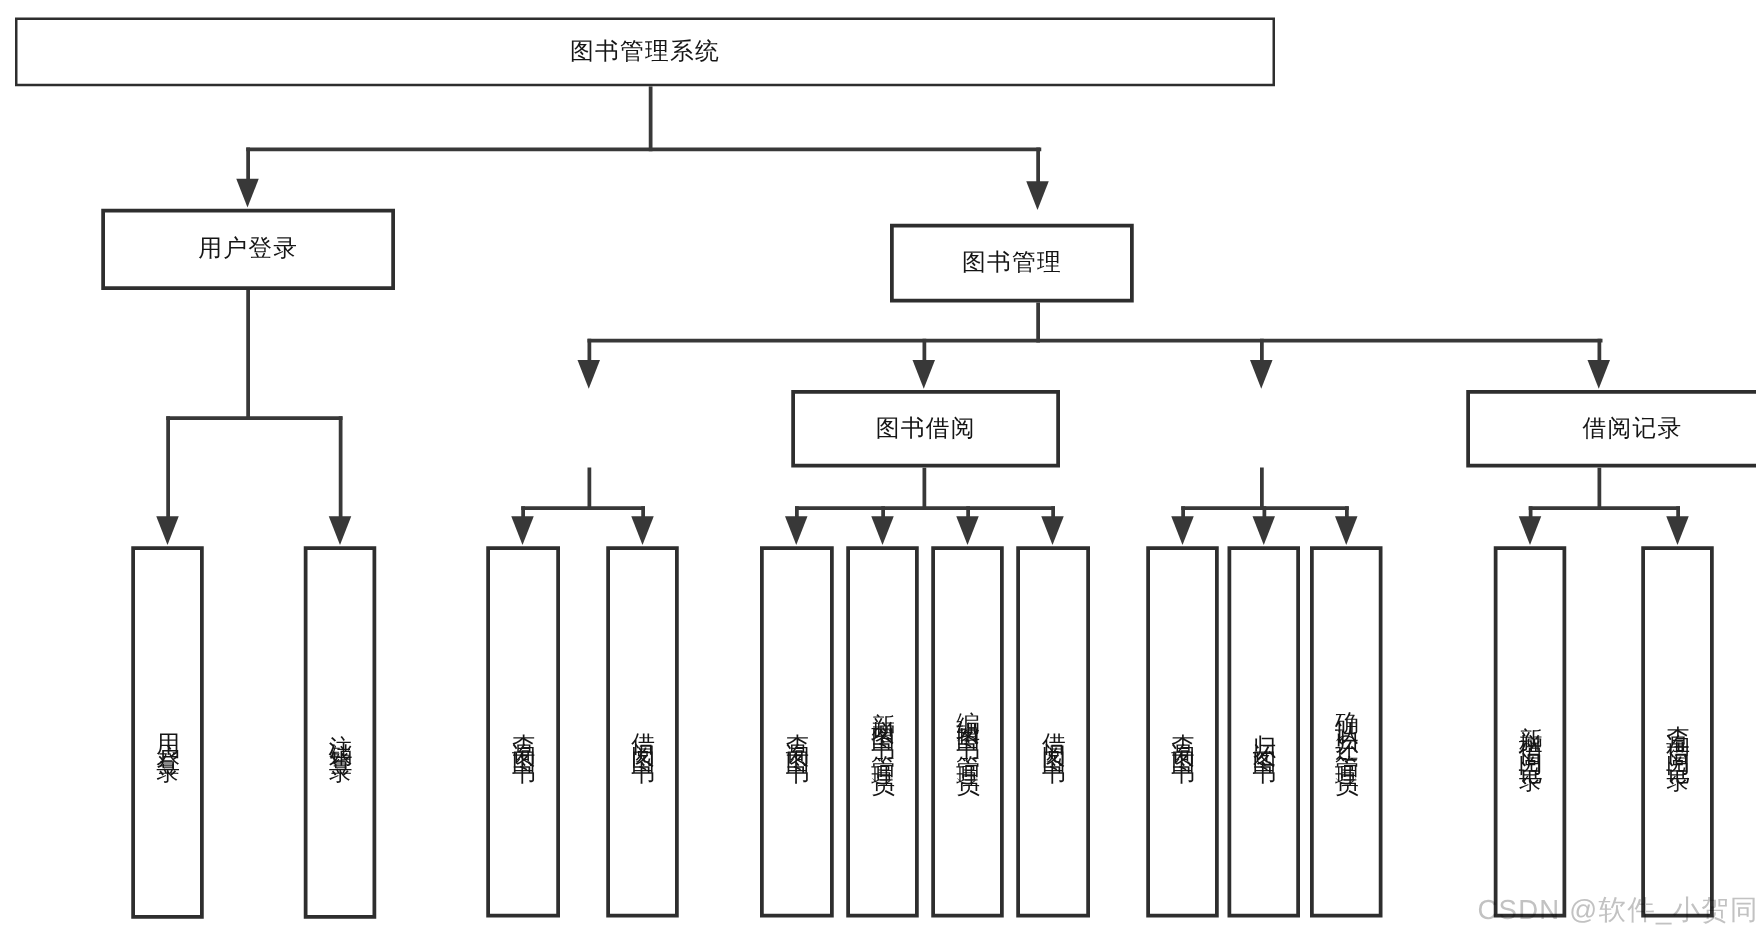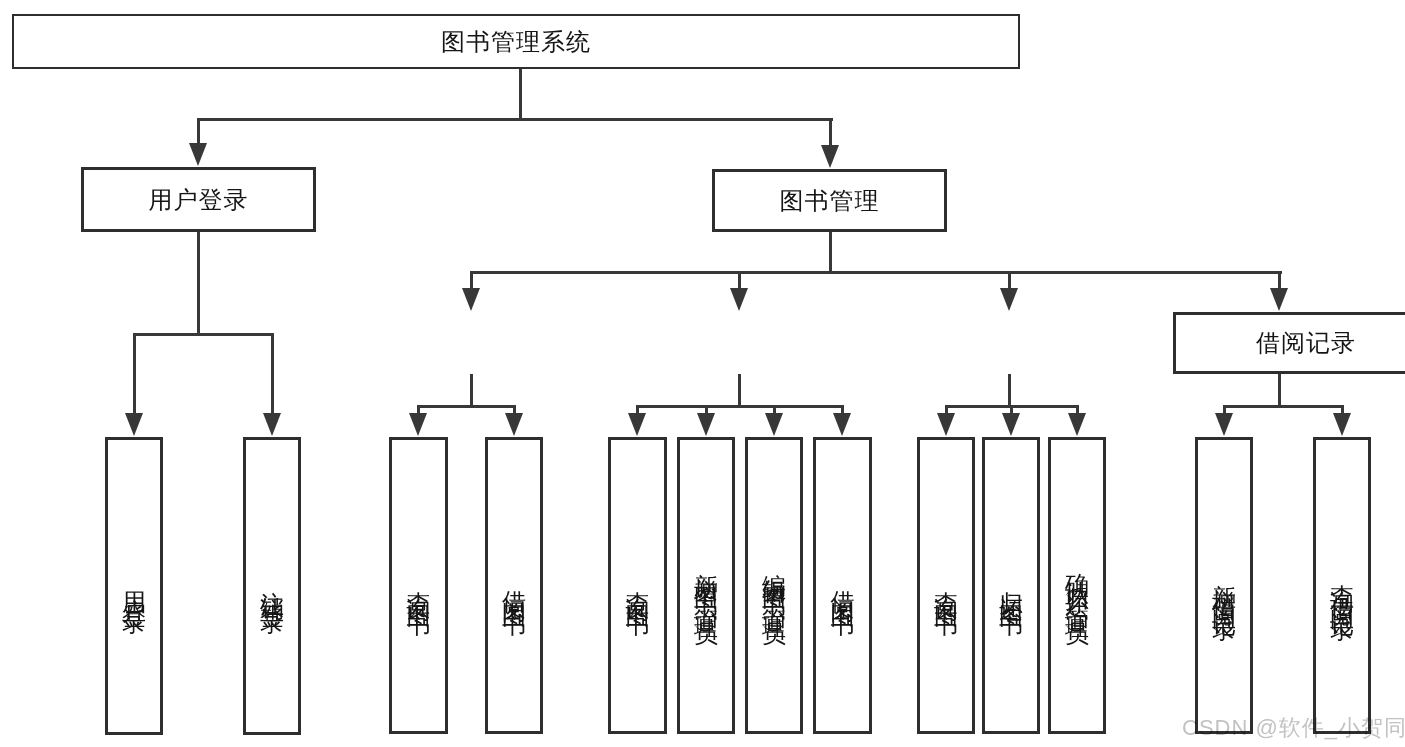--- a/index.html
+++ b/index.html
@@ -16,21 +16,21 @@
     box-sizing: border-box;
     border: 3px solid var(--border, #2e2e2e);
     background: #ffffff;
     display: flex;
     align-items: center;
     justify-content: center;
     z-index: 2;
   }
   .node.root { border-width: 2px; }
   .node .label {
-    font-size: 24px;
+    font-size: 19px;
     color: var(--text, #151515);
     letter-spacing: 1px;
     white-space: nowrap;
     line-height: 1;
   }
   .node.v .label {
     writing-mode: vertical-rl;
     text-orientation: mixed;
     letter-spacing: 7px;
   }
@@ -116,22 +116,25 @@
     <div class="arrow" style="left: 1002px; top: 413px;"></div>
     <div class="arrow" style="left: 1068px; top: 413px;"></div>
     <div class="arrow" style="left: 1215px; top: 413px;"></div>
     <div class="arrow" style="left: 1333px; top: 413px;"></div>
     <div class="node root" style="left: 12px; top: 14px; width: 1008px; height: 55px;">
       <span class="label">图书管理系统</span>
     </div>
     <div class="node" style="left: 81px; top: 167px; width: 235px; height: 65px;">
       <span class="label">用户登录</span>
     </div>
-    <div class="node" style="left: 712px; top: 169px; width: 235px; height: 63px;">
+    <div class="node" style="left: 712px; top: 179px; width: 195px; height: 63px;">
       <span class="label">图书管理</span>
+    </div>
+    <div class="node" style="left: 633px; top: 312px; width: 215px; height: 62px;">
+      <span class="label">图书借阅</span>
     </div>
     <div class="node" style="left: 1173px; top: 312px; width: 249px; height: 62px; padding-left: 17px;">
       <span class="label">借阅记录</span>
     </div>
     <div class="node v" style="left: 105px; top: 437px; width: 58px; height: 298px;">
       <span class="label">用户登录</span>
     </div>
     <div class="node v" style="left: 243px; top: 437px; width: 58px; height: 298px;">
       <span class="label">注销登录</span>
     </div>

